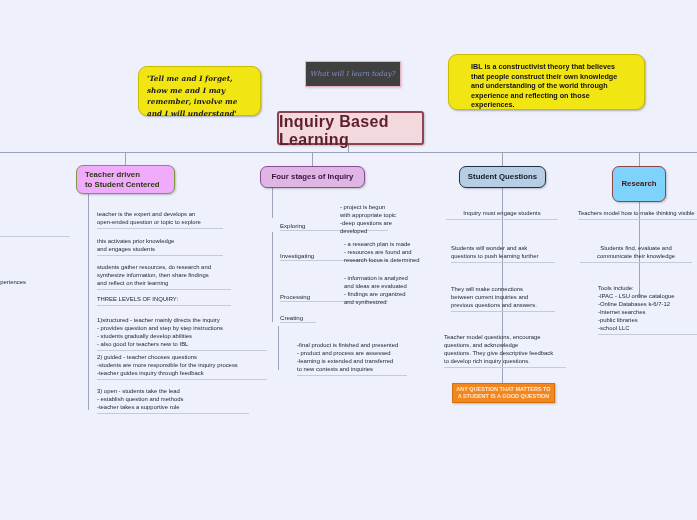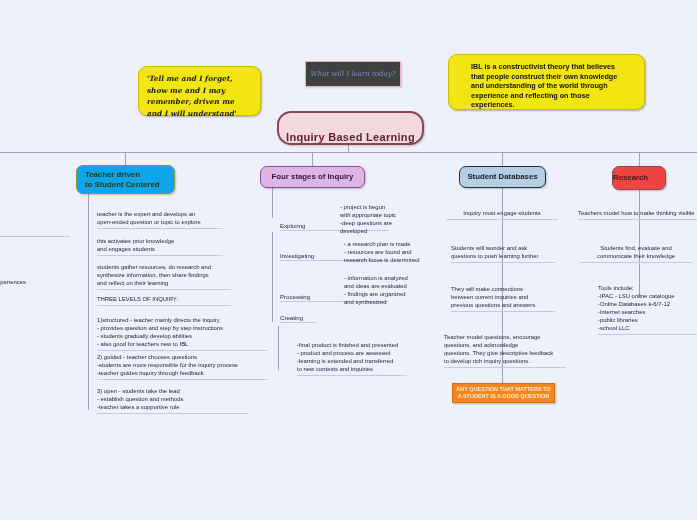--- a/index.html
+++ b/index.html
@@ -66,60 +66,60 @@
     line-height: 9.6px;
     color: #121212;
   }
 
   
   .central {
     left: 277px; top: 111px;
     width: 143px; height: 30px;
     background: #f3d8dd;
     border: 2px solid #8d4350;
-    border-radius: 14px;
-    display: flex; align-items: flex-end; justify-content: center;
-    font-size: 11px;
+    border-radius: 3px;
+    display: flex; align-items: flex-start; justify-content: center;
+    font-size: 16px;
     font-weight: bold;
     letter-spacing: .3px;
     color: #5c1f2b;
     box-shadow: 1px 1px 2px rgba(0,0,0,.2);
     z-index: 5;
   }
 
   
   .branch {
     border-radius: 7px;
     display: flex; align-items: center;
     box-sizing: border-box;
     font-size: 7.8px;
     font-weight: bold;
     box-shadow: 1px 1px 2px rgba(0,0,0,.22);
     z-index: 4;
   }
   .branch .btxt { white-space: pre-line; line-height: 9.5px; }
   .b-teacher {
     left: 76px; top: 165px; width: 99px; height: 29px;
-    background: #0ea5e9; border: 1.6px solid #7f9b3c;
+    background: #f0abfc; border: 1.6px solid #7f9b3c;
     color: #2b3a12; padding-left: 8px;
   }
   .b-stages {
     left: 260px; top: 166px; width: 105px; height: 22px;
     background: #dfb6e3; border: 1.6px solid #8b4e96;
     color: #3b1145; justify-content: center;
   }
   .b-questions {
     left: 459px; top: 166px; width: 87px; height: 22px;
     background: #b7cde4; border: 1.6px solid #1d3247;
     color: #111c28; justify-content: center;
   }
   .b-research {
-    left: 612px; top: 166px; width: 54px; height: 24px;
-    background: #ef4444; border: 1.6px solid #8c4548;
-    color: #4a1316; justify-content: flex-start;
+    left: 612px; top: 166px; width: 54px; height: 36px;
+    background: #7dd3fc; border: 1.6px solid #8c4548;
+    color: #4a1316; justify-content: center;
   }
 
   
   .leaf {
     position: absolute;
     font-size: 5.9px;
     line-height: 8.1px;
     color: #20283a;
     white-space: pre-line;
     padding-bottom: 1.5px;
@@ -177,21 +177,21 @@
   <div class="line-v abs" style="left:88px; top:194px; height:216px;"></div>
 
   <div class="line-v abs" style="left:272px; top:188px; height:30px;"></div>
   <div class="line-v abs" style="left:272px; top:232px; height:90px;"></div>
   <div class="line-v abs" style="left:278px; top:326px; height:44px;"></div>
 
   <div class="line-v abs" style="left:502px; top:188px; height:196px;"></div>
 
   <div class="line-v abs" style="left:639px; top:188px; height:110px;"></div>
 
-  <div class="abs note-yellow note-quote">'Tell me and I forget, show me and I may remember, driven me and I will understand'</div>
+  <div class="abs note-yellow note-quote">'Tell me and I forget, show me and I may remember, involve me and I will understand'</div>
   <div class="abs note-pink">What will I learn today?</div>
   <div class="abs note-yellow note-def">IBL is a constructivist theory that believes that people construct their own knowledge and understanding of the world through experience and reflecting on those experiences.</div>
 
   <div class="abs central">
     <span>Inquiry Based Learning</span>
   </div>
 
   <div class="abs branch b-teacher">
     <span class="btxt">Teacher driven
  to Student Centered</span>
@@ -237,21 +237,21 @@
 - findings are organized
 and synthesized</div>
 
   <div class="stage-label" style="left:280px; top:314px; width:36px;">Creating</div>
   <div class="leaf" style="left:297px; top:341px; width:110px;">-final product is finished and presented
 - product and process are assessed
 -learning is extended and transferred
 to new contexts and inquiries</div>
 
   <div class="abs branch b-questions">
-    <span class="btxt">Student Databases</span>
+    <span class="btxt">Student Questions</span>
   </div>
   <div class="leaf center" style="left:446px; top:209px; width:112px;">Inquiry must engage students</div>
   <div class="leaf" style="left:451px; top:244px; width:104px;">Students will wonder and ask
 questions to push learning further</div>
   <div class="leaf" style="left:451px; top:285px; width:104px;">They will make connections
 between current inquiries and
 previous questions and answers.</div>
   <div class="leaf" style="left:444px; top:333px; width:122px;">Teacher model questions, encourage
 questions, and acknowledge
 questions.  They give descriptive feedback

